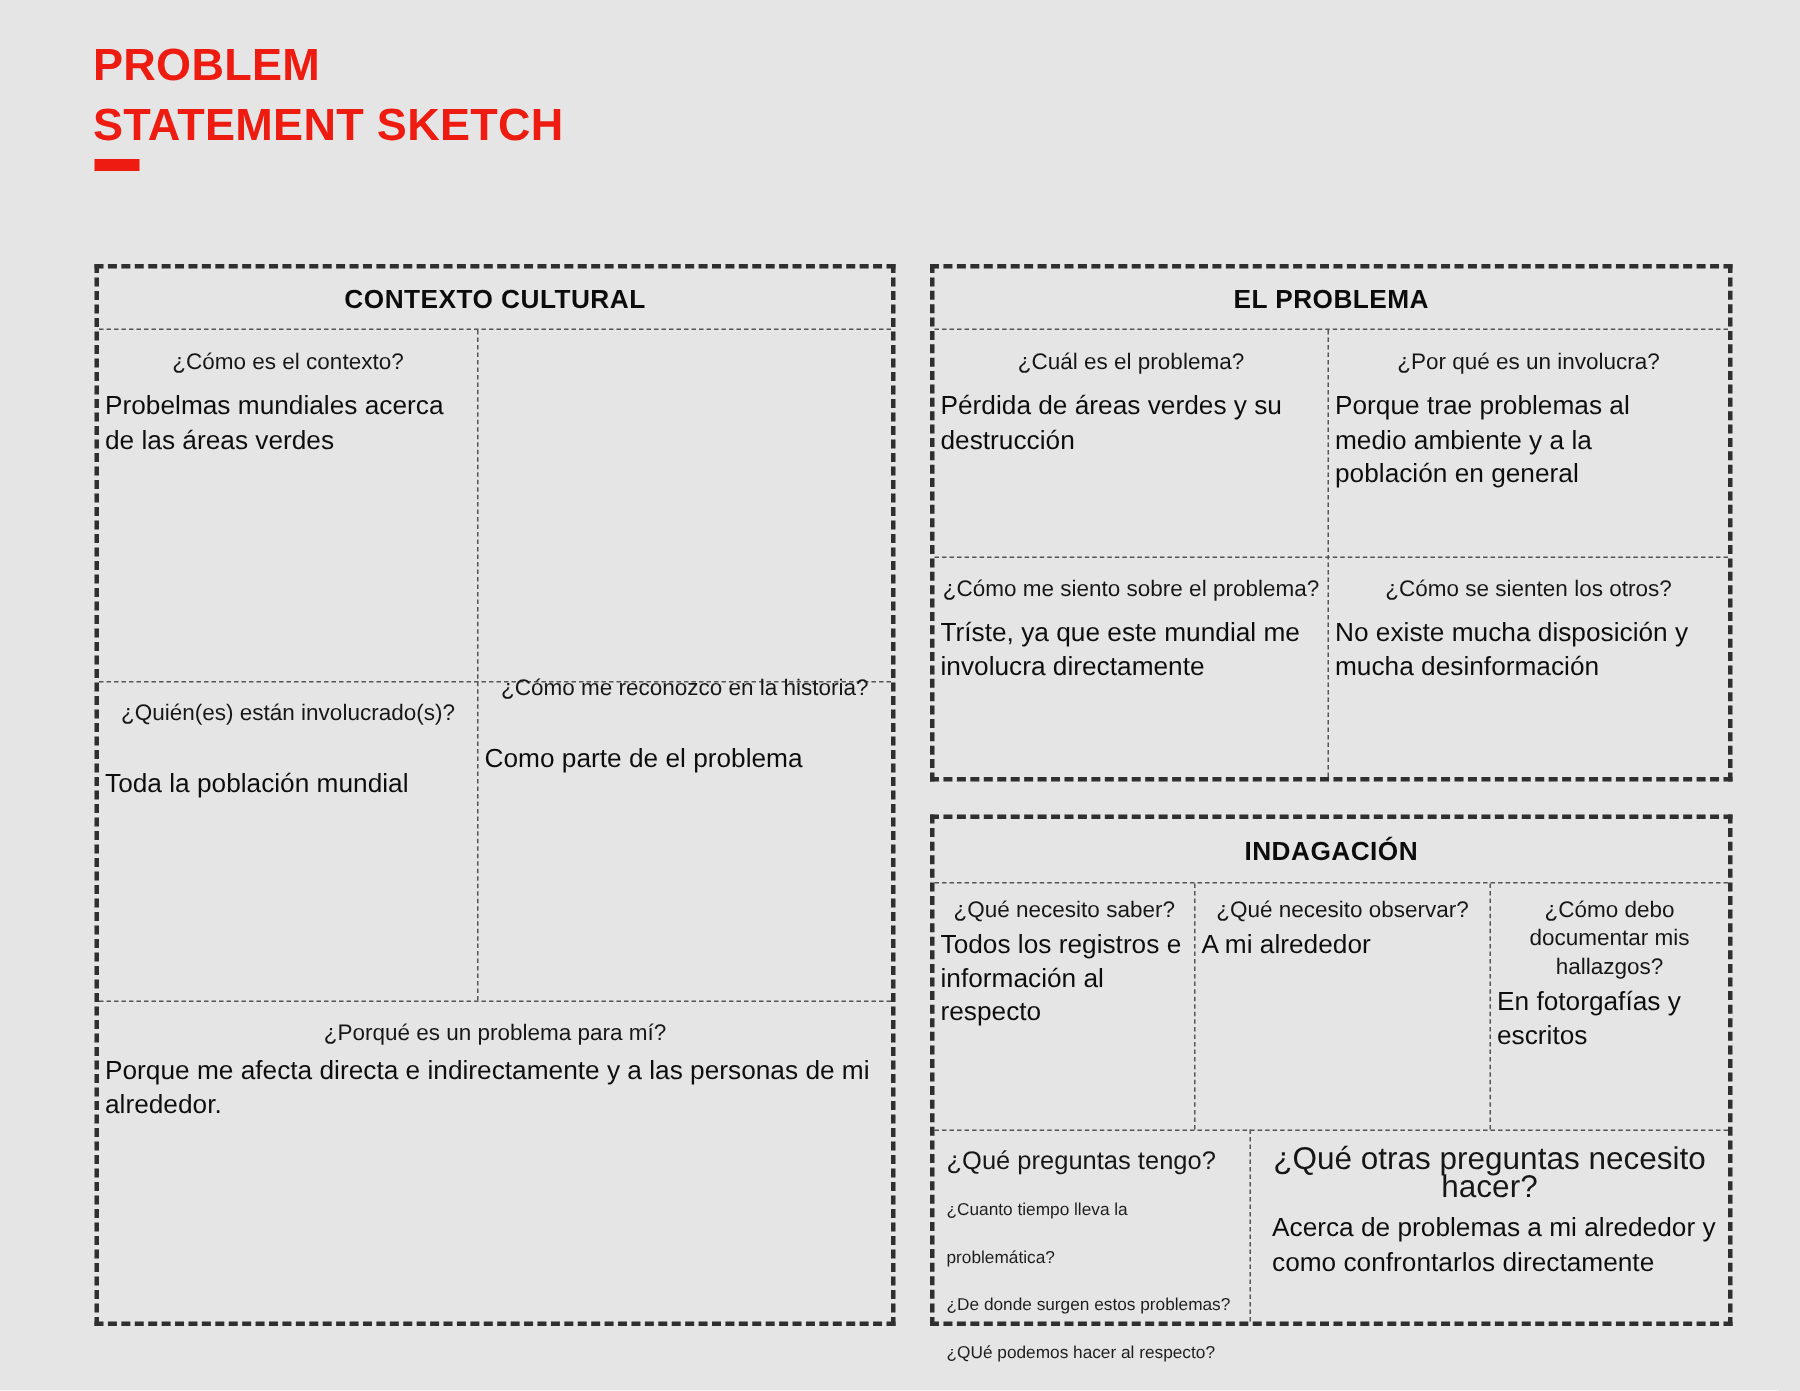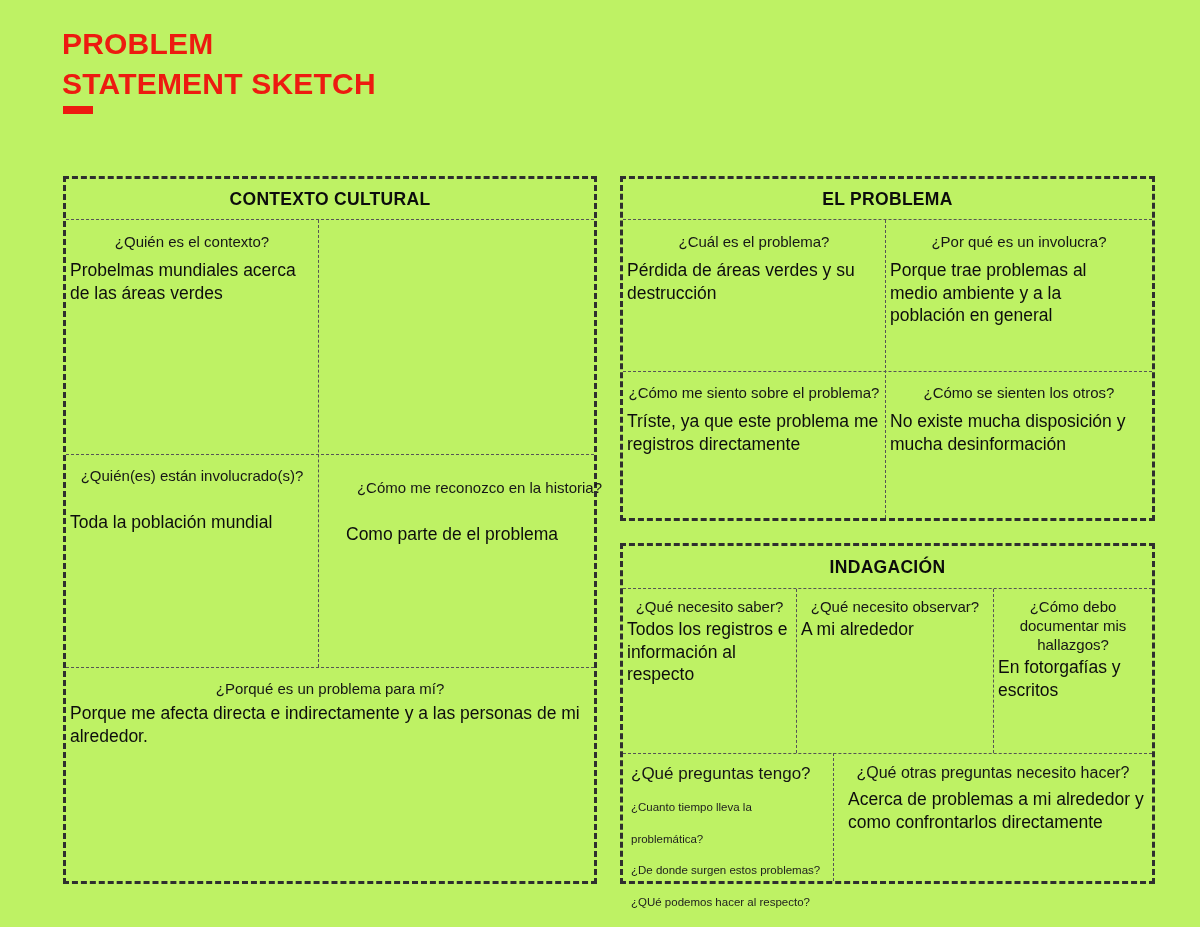--- a/index.html
+++ b/index.html
@@ -1,17 +1,17 @@
 <!DOCTYPE html>
 <html><head>
 <meta charset="utf-8">
 <style>
   html,body{margin:0;padding:0;background:#ffffff;}
   .page{
-    position:relative;width:1200px;height:927px;background:#bef264;overflow:hidden;
+    position:relative;width:1200px;height:927px;background:#e5e5e5;overflow:hidden;
     font-family:"Liberation Sans", sans-serif;color:#111;
   }
   
   .title{
     position:absolute;left:62px;top:24px;margin:0;
     font-size:30px;line-height:40px;font-weight:700;letter-spacing:0.2px;
   }
   .title span{display:block;}
   .title-dash{position:absolute;left:63px;top:106px;width:30px;height:8px;}
   
@@ -37,49 +37,49 @@
   .cell-paramf .a{margin-top:4px;max-width:522px;}
   
   .cell-porque .a{max-width:218px;}
   
   .panel-indagacion .q{padding-top:8px;}
   .panel-indagacion .a{margin-top:2px;}
   .cell-documentar .q{padding:8px 16px 0 16px;}
   .cell-preguntas .q{text-align:left;font-size:17px;line-height:21px;padding:10px 4px 0 8px;}
   .sub-questions{margin-top:9px;padding-left:8px;}
   .sub-q{font-size:11.5px;line-height:15.5px;color:#1d1d1d;margin-top:16px;}
-  .cell-otras .q{font-size:16px;padding-top:10px;}
+  .cell-otras .q{font-size:21px;padding-top:10px;}
   .cell-otras .a{margin-top:6px;padding-left:14px;}
 </style>
 </head>
 <body>
 
 <div class="page">
 
   <h1 class="title" style="color: rgb(237, 27, 16);">
     <span>PROBLEM</span>
     <span>STATEMENT SKETCH</span>
   </h1>
   <div class="title-dash" style="background: rgb(237, 27, 16);"></div>
 
   <section class="panel panel-contexto">
     <div class="panel-header" style="height:41px;text-align:center;">CONTEXTO CULTURAL</div>
     <div class="vdiv" style="left:252px;top:41px;height:447px;"></div>
     <div class="hdiv" style="top:275px;"></div>
     <div class="hdiv" style="top:488px;"></div>
 
     <div class="cell cell-contexto" style="left:0;top:41px;width:252px;height:234px;">
-      <div class="q">¿Quién es el contexto?</div>
+      <div class="q">¿Cómo es el contexto?</div>
       <div class="a">Probelmas mundiales acerca de las áreas verdes</div>
     </div>
     <div class="cell cell-involucrados" style="left:0;top:275px;width:252px;height:213px;">
       <div class="q">¿Quién(es) están involucrado(s)?</div>
       <div class="a">Toda la población mundial</div>
     </div>
-    <div class="cell cell-historia" style="left:253px;top:287px;width:275px;height:213px;margin-left:23px;">
+    <div class="cell cell-historia" style="left:253px;top:258px;width:275px;height:213px;">
       <div class="q">¿Cómo me reconozco en la historia?</div>
       <div class="a">Como parte de el problema</div>
     </div>
     <div class="cell cell-paramf" style="left:0;top:488px;width:528px;height:214px;">
       <div class="q">¿Porqué es un problema para mí?</div>
       <div class="a">Porque me afecta directa e indirectamente y a las personas de mi alrededor.</div>
     </div>
   </section>
 
   <section class="panel panel-problema">
@@ -90,21 +90,21 @@
     <div class="cell" style="left:0;top:41px;width:262px;height:151px;">
       <div class="q">¿Cuál es el problema?</div>
       <div class="a">Pérdida de áreas verdes y su destrucción</div>
     </div>
     <div class="cell cell-porque" style="left:263px;top:41px;width:266px;height:151px;">
       <div class="q">¿Por qué es un involucra?</div>
       <div class="a">Porque trae problemas al medio ambiente y a la población en general</div>
     </div>
     <div class="cell" style="left:0;top:192px;width:262px;height:147px;">
       <div class="q">¿Cómo me siento sobre el problema?</div>
-      <div class="a">Tríste, ya que este problema me registros directamente</div>
+      <div class="a">Tríste, ya que este mundial me involucra directamente</div>
     </div>
     <div class="cell" style="left:263px;top:192px;width:266px;height:147px;">
       <div class="q">¿Cómo se sienten los otros?</div>
       <div class="a">No existe mucha disposición y mucha desinformación</div>
     </div>
   </section>
 
   <section class="panel panel-indagacion">
     <div class="panel-header" style="height:43px;">INDAGACIÓN</div>
     <div class="vdiv" style="left:173px;top:43px;height:164px;"></div>

